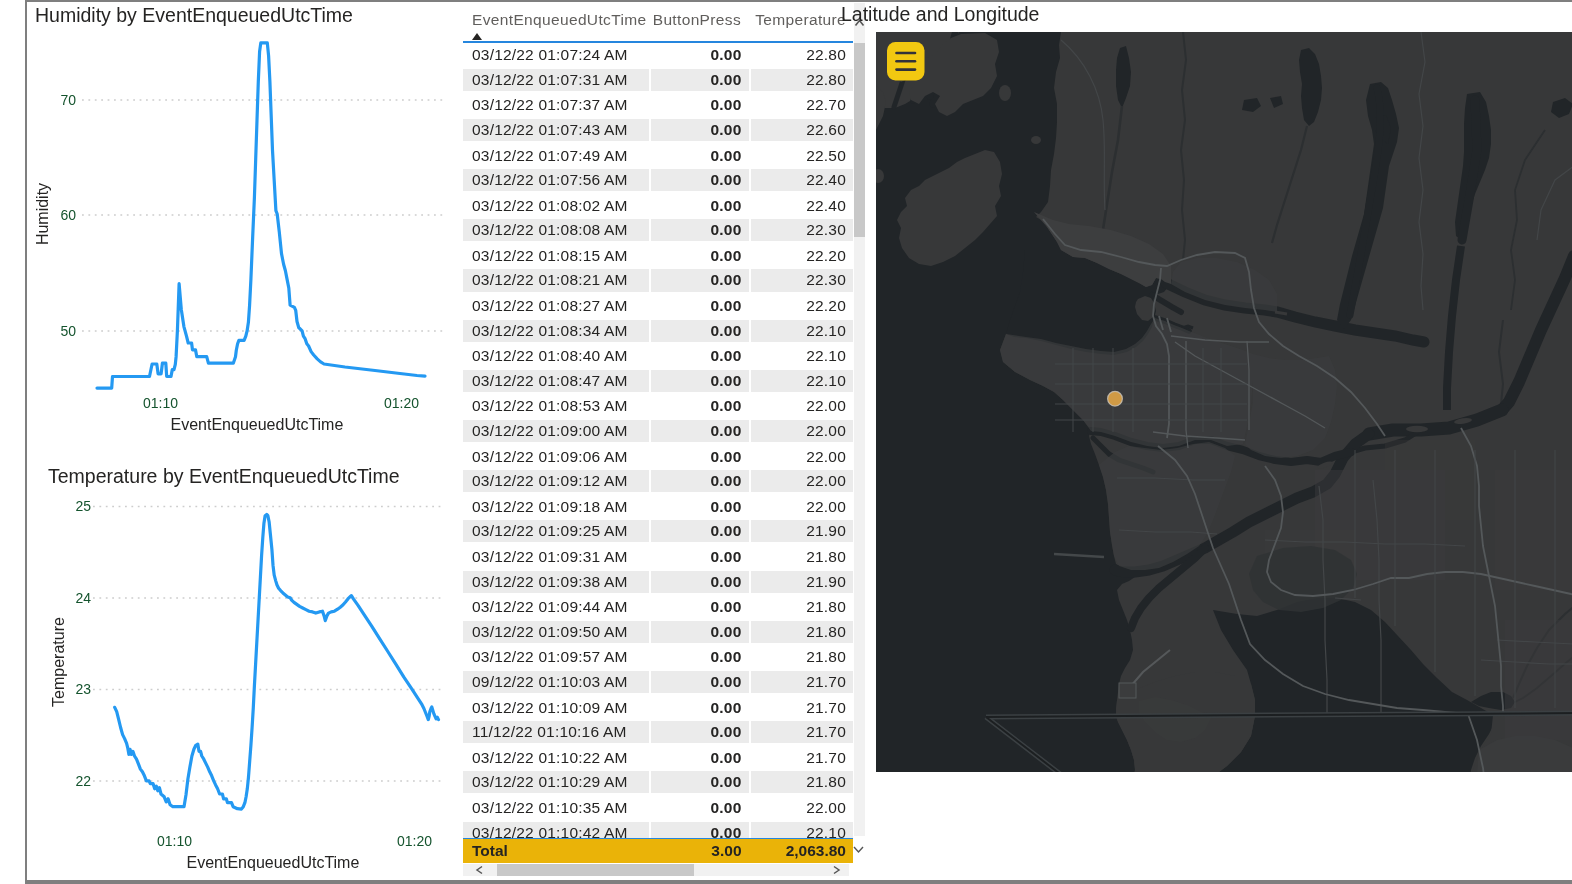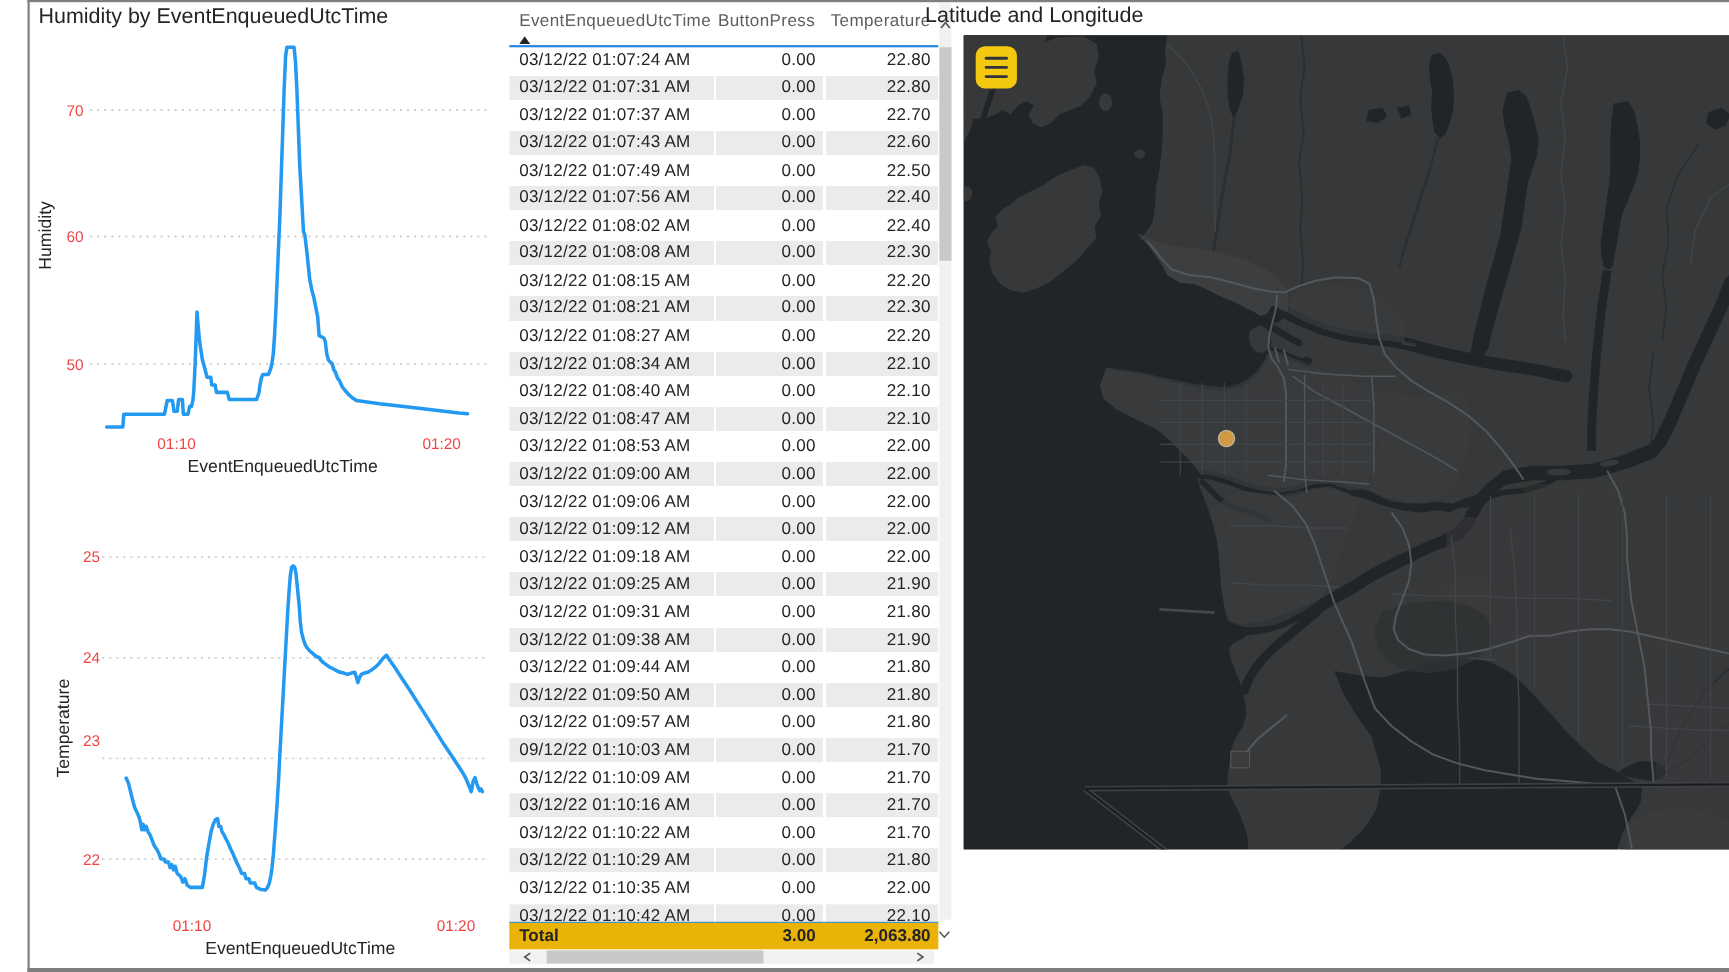--- a/index.html
+++ b/index.html
@@ -1,30 +1,30 @@
 <!DOCTYPE html>
 <html><head>
 <meta charset="utf-8">
 <style>
 html,body{margin:0;padding:0;}
 body{width:1572px;height:884px;overflow:hidden;font-family:"Liberation Sans",sans-serif;background:#fff;}
 .page{position:absolute;left:0;top:0;width:1572px;height:884px;background:#fff;margin-left:25px;}
 .b{position:absolute;background:#7f7f7f;}
 .abs{position:absolute;}
 .vtitle{position:absolute;font-size:19.5px;color:#252423;white-space:nowrap;line-height:1.15;}
-.tick{position:absolute;font-size:14px;color:#ef4444;white-space:nowrap;line-height:1.15;}
+.tick{position:absolute;font-size:14px;color:#14532d;white-space:nowrap;line-height:1.15;}
 .atitle{position:absolute;font-size:16px;color:#252423;white-space:nowrap;line-height:1.15;}
 
 .tbl{position:absolute;left:438px;top:0;width:390px;font-size:15.5px;color:#252423;}
 .tr span{letter-spacing:0.2px;}
 .th{position:absolute;top:10.5px;height:34px;color:#605e5c;letter-spacing:0.35px;}
 .tr{position:relative;height:25.1px;}
 .tr.alt{box-sizing:border-box;border-top:1.2px solid #fff;border-bottom:2.4px solid #fff;background:linear-gradient(90deg,#ebebeb 0 186.3px,#fff 186.3px 188.3px,#ebebeb 188.3px 285.6px,#fff 285.6px 287.6px,#ebebeb 287.6px 100%);}
 .c1{position:absolute;left:9px;top:50%;transform:translateY(-50%);}
-.c2{position:absolute;right:111.5px;top:50%;transform:translateY(-50%);}
+.c2{position:absolute;right:111.5px;top:50%;transform:translateY(-50%);font-weight:bold;}
 .c3{position:absolute;right:7px;top:50%;transform:translateY(-50%);}
 </style>
 </head>
 <body>
 <div class="page">
 
 <svg class="abs" style="left:0;top:0" width="1572" height="884" viewBox="0 0 1572 884" fill="none">
 
   <g stroke="#cdcdcd" stroke-width="1.6" stroke-dasharray="1.8 4.6">
     <line x1="57" y1="100" x2="418" y2="100"></line>
@@ -41,23 +41,24 @@
 
 <div class="vtitle" style="left:10px;top:3.5px;">Humidity by EventEnqueuedUtcTime</div>
 <div class="tick" style="right:1521px;top:92px;">70</div>
 <div class="tick" style="right:1521px;top:207px;">60</div>
 <div class="tick" style="right:1521px;top:323px;">50</div>
 <div class="tick" style="left:118px;top:395px;">01:10</div>
 <div class="tick" style="left:359px;top:395px;">01:20</div>
 <div class="atitle" style="left:145.5px;top:416px;">EventEnqueuedUtcTime</div>
 <div class="atitle" style="left:18px;top:214px;transform:translate(-50%,-50%) rotate(-90deg);">Humidity</div>
 
+<div class="vtitle" style="left:23px;top:464.5px;">Temperature by EventEnqueuedUtcTime</div>
 <div class="tick" style="right:1506px;top:498px;">25</div>
 <div class="tick" style="right:1506px;top:590px;">24</div>
-<div class="tick" style="right:1506px;top:665px;text-align:center;">23</div>
+<div class="tick" style="right:1506px;top:681px;text-align:center;">23</div>
 <div class="tick" style="right:1506px;top:773px;">22</div>
 <div class="tick" style="left:132px;top:833px;">01:10</div>
 <div class="tick" style="left:372px;top:833px;">01:20</div>
 <div class="atitle" style="left:161.5px;top:854px;">EventEnqueuedUtcTime</div>
 <div class="atitle" style="left:34px;top:662px;transform:translate(-50%,-50%) rotate(-90deg);">Temperature</div>
 
 <div class="tbl">
   <div class="th" style="left:9px;">EventEnqueuedUtcTime</div>
   <div class="th" style="right:112px;">ButtonPress</div>
   <div class="th" style="right:7px;">Temperature</div>
@@ -195,21 +196,21 @@
           <span class="c1">09/12/22 01:10:03 AM</span>
           <span class="c2">0.00</span>
           <span class="c3">21.70</span>
         </div>
 <div class="tr">
           <span class="c1">03/12/22 01:10:09 AM</span>
           <span class="c2">0.00</span>
           <span class="c3">21.70</span>
         </div>
 <div class="tr alt">
-          <span class="c1">03/12/22 01:10:16 AM</span>
+          <span class="c1">11/12/22 01:10:16 AM</span>
           <span class="c2">0.00</span>
           <span class="c3">21.70</span>
         </div>
 <div class="tr">
           <span class="c1">03/12/22 01:10:22 AM</span>
           <span class="c2">0.00</span>
           <span class="c3">21.70</span>
         </div>
 <div class="tr alt">
           <span class="c1">03/12/22 01:10:29 AM</span>

